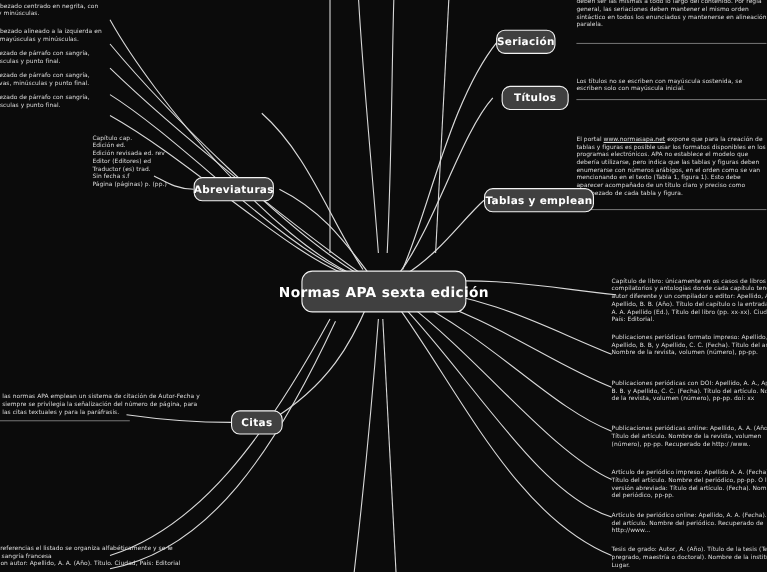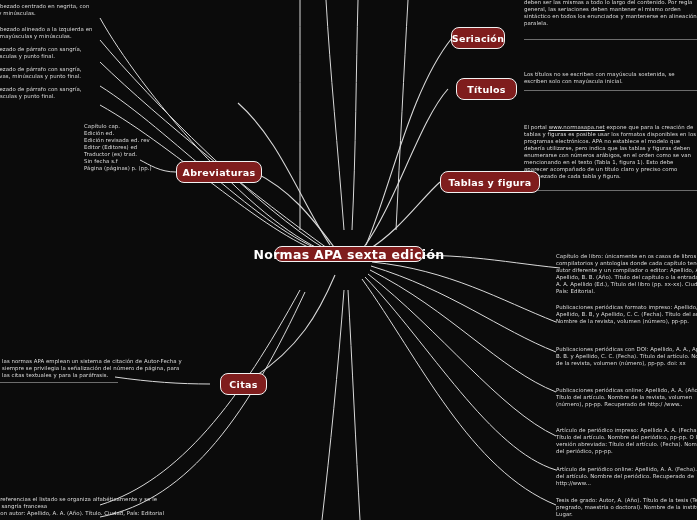--- a/index.html
+++ b/index.html
@@ -12,33 +12,33 @@
     position:relative;
   }
   #canvas{position:absolute;inset:0;width:697px;height:520px;}
   svg.links{position:absolute;left:0;top:0;width:697px;height:520px;pointer-events:none;}
 
   .node{
     position:absolute;
     box-sizing:border-box;
     border:1px solid #f2f2f2;
     border-radius:9px;
-    background:#7f1d1d;
+    background:#404040;
     color:#ffffff;
     font-weight:bold;
     letter-spacing:.3px;
     display:flex;align-items:center;justify-content:center;
     text-align:left;
     white-space:nowrap;
     padding:0 11px;
     z-index:5;
   }
   .node.center{
     font-size:12.5px;
-    height:16px;
+    height:38px;
     border-radius:10px;
   }
   .node.branch{
     font-size:9.5px;
     height:22px;
     border-radius:8px;
   }
 
   .txt{
     position:absolute;
@@ -102,29 +102,29 @@
       <path d="M352,230 C356,150 356,70 358,0"></path>
       <path d="M344,230 C338,150 330,70 326,0"></path>
       <path d="M300,230 C300,150 300,70 300,0"></path>
       <path d="M396,230 C400,150 404,70 408,0"></path>
     </g>
   </svg>
 
   <div class="node center" style="left:274px;top:246px;width:150px;">Normas APA sexta edición</div>
 
 
-  <div class="node branch" style="left:176px;top:161px;width:86px;">Abreviaturas</div>
+  <div class="node branch" style="left:176px;top:161px;width:73px;">Abreviaturas</div>
 
   <div class="node branch" style="left:451px;top:27px;width:54px;">Seriación</div>
 
   <div class="node branch" style="left:456px;top:78px;width:61px;">Títulos</div>
 
-  <div class="node branch" style="left:440px;top:171px;width:100px;">Tablas y figura</div>
+  <div class="node branch" style="left:440px;top:171px;width:100px;">Tablas y emplean</div>
 
-  <div class="node branch" style="left:220px;top:373px;width:47px;">Citas</div>
+  <div class="node branch" style="left:210px;top:373px;width:47px;">Citas</div>
 
   <div class="txt" style="left:-36px;top:3px;width:146px;">
     <p>Nivel 1: Encabezado centrado en negrita, con mayúsculas y minúsculas.</p>
   </div>
   <div class="txt" style="left:-36px;top:26px;width:146px;">
     <p>Nivel 2: Encabezado alineado a la izquierda en negritas con mayúsculas y minúsculas.</p>
   </div>
   <div class="txt" style="left:-40px;top:46px;width:136px;">
     <p>Nivel 3: Encabezado de párrafo con sangría, negritas, minúsculas y punto final.</p>
   </div>

